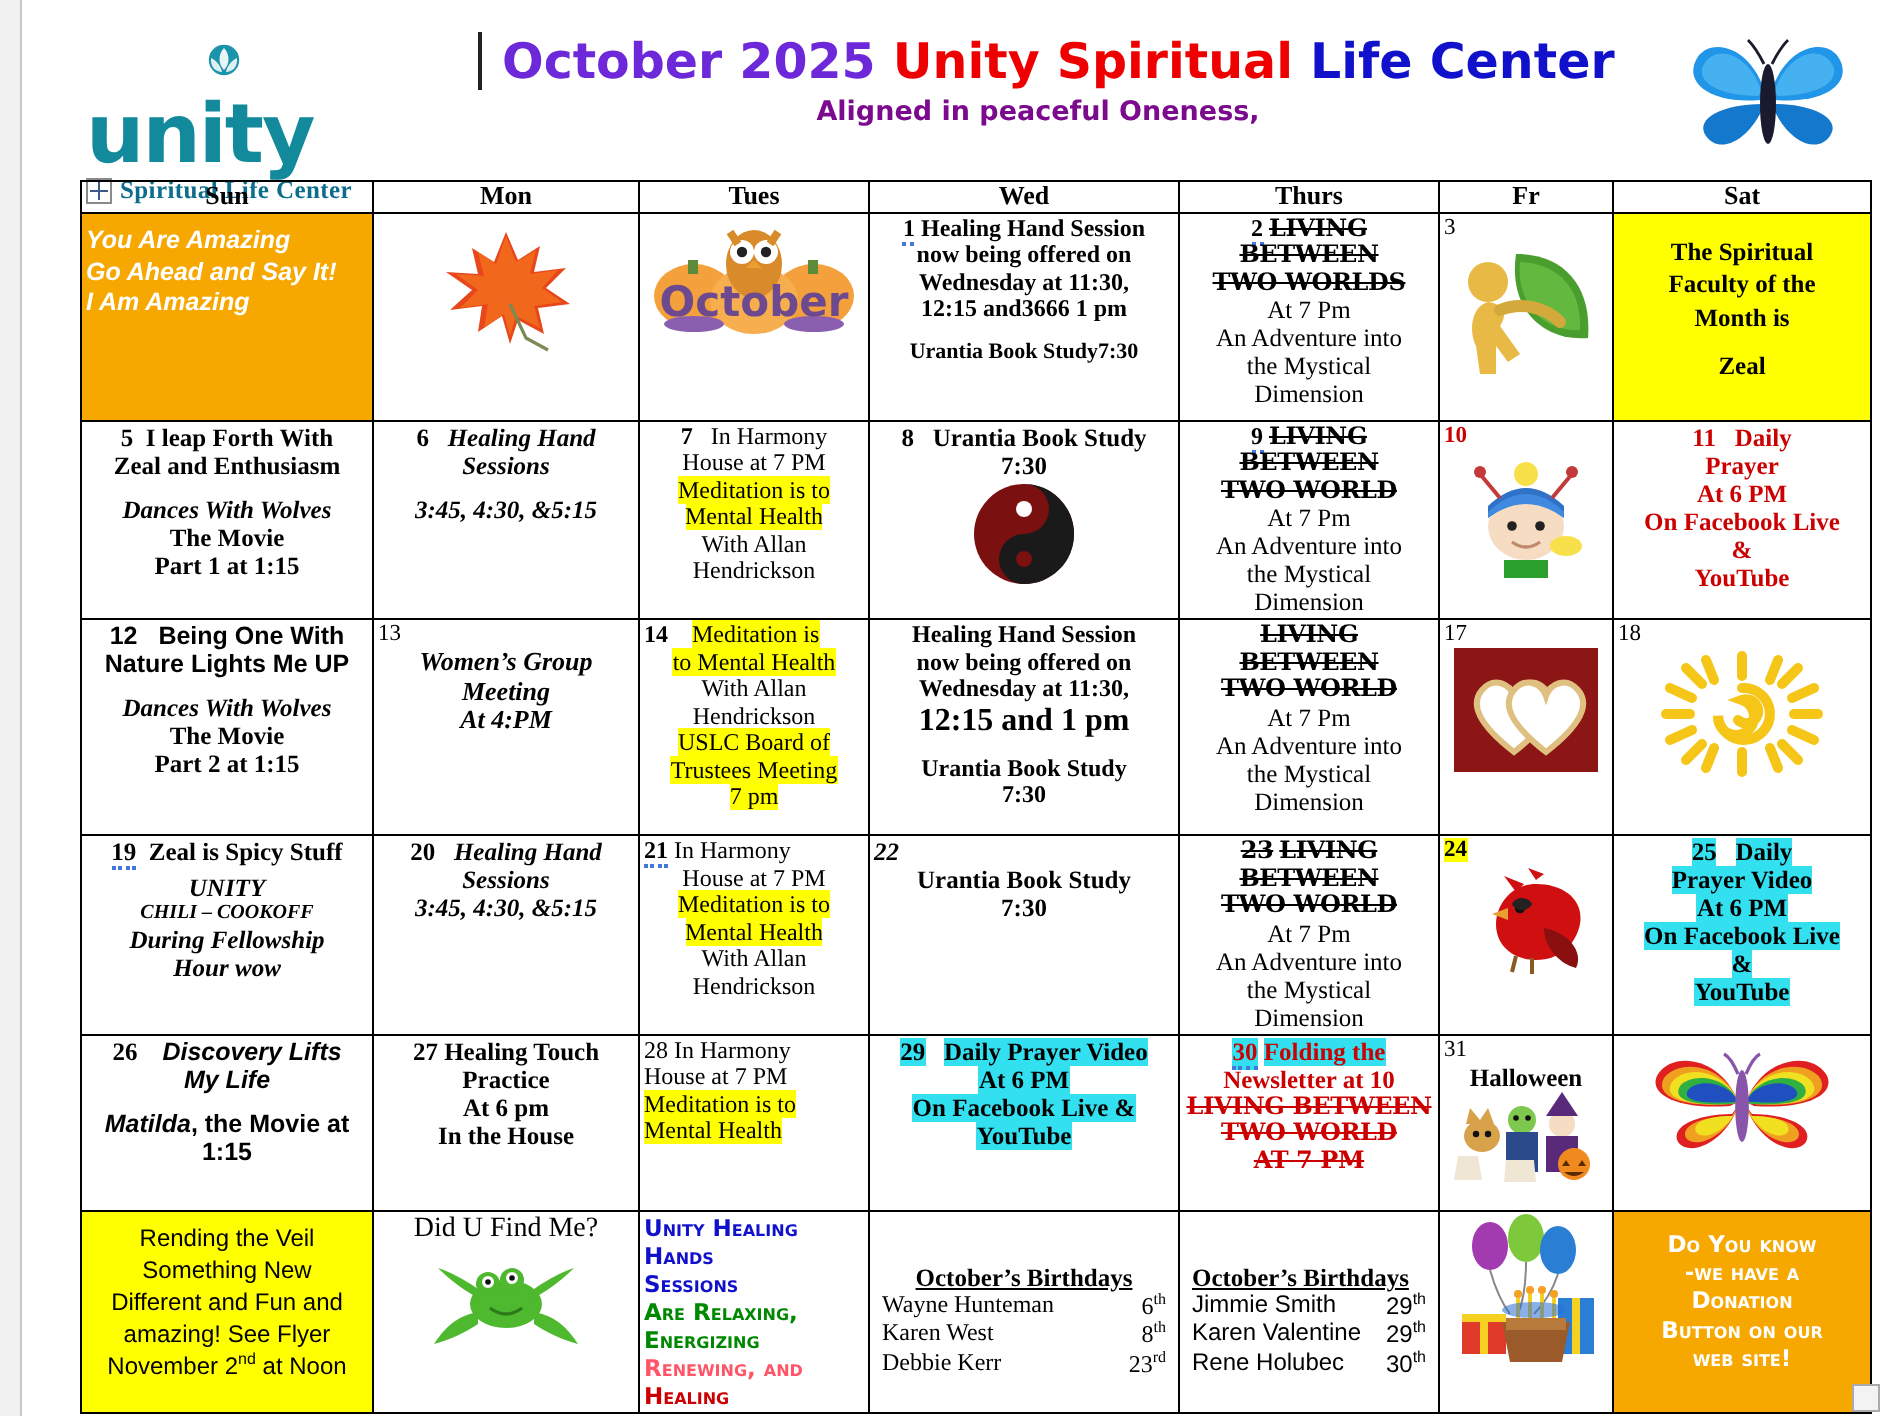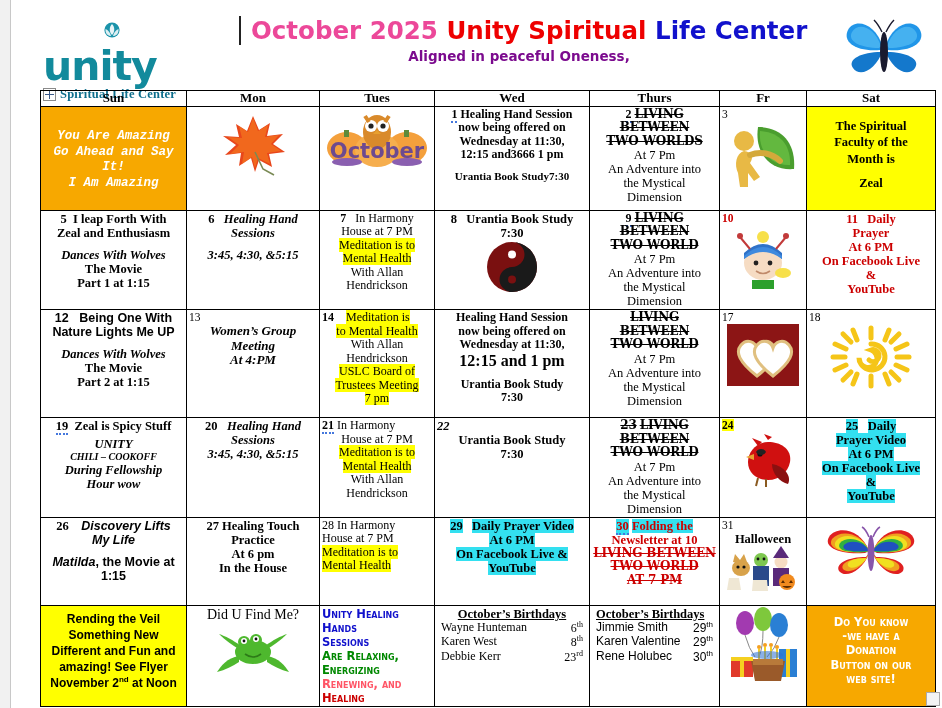--- a/index.html
+++ b/index.html
@@ -59,21 +59,21 @@
 
   .title-block {
     position: absolute; left: 228px; top: 16px; width: 560px; text-align: center;
   }
   .title-line1 {
     font-family: "DejaVu Sans", sans-serif;
     font-weight: bold; font-size: 24.5px; letter-spacing: 0px;
     white-space: nowrap;
     border-left: 2px solid #222; padding-left: 10px; display: inline-block;
   }
-  .t-green { color: #ec4899; }
+  .t-green { color: #6d28d9; }
   .t-red   { color: #ee0000; }
   .t-blue  { color: #1111cc; }
   .title-line2 {
     font-family: "DejaVu Sans", sans-serif;
     font-weight: bold; font-size: 13.5px; color: #7b0a8e; margin-top: 3px;
   }
   .title-line3 {
     font-family: "DejaVu Sans", sans-serif;
     font-weight: bold; font-size: 13.5px; margin-top: 2px; white-space: nowrap;
   }
@@ -128,54 +128,54 @@
     font-weight: bold;
     letter-spacing: -0.2px;
     text-decoration: line-through;
   }
   .squiggle { border-bottom: 2px dotted #4477dd; }
 
   
   td.orange-cell { background: #f7a800; }
   .orange-text {
     color: #ffffff; font-weight: bold; font-style: italic;
-    font-family: Liberation Mono, monospace;
-    font-size: 12.5px; text-align: center; line-height: 1.25;
-    padding-top: 21px;
+    font-family: Liberation Sans, sans-serif;
+    font-size: 12.5px; text-align: left; line-height: 1.25;
+    padding-top: 5px;
   }
   td.yellow-cell { background: #ffff00; }
   .sat-zeal {
     text-align:center; font-weight: bold; font-size: 12.5px; line-height: 1.3; padding-top: 10px;
   }
 
   .arial { font-family: "Liberation Sans", sans-serif; }
 
   
   .rend-box {
-    background: #ffff00; text-align: center; font-weight: bold;
+    background: #ffff00; text-align: center; font-weight: normal;
     font-family: "Liberation Sans", sans-serif; font-size: 12px; line-height: 1.35;
     padding-top: 4px;
   }
   td.donate-cell { background: #f7a800; }
   .donate-text {
     color: #ffffff; text-align: center; font-weight: bold;
     font-family: "DejaVu Sans", sans-serif;
     font-variant: small-caps;
     font-size: 11.5px; line-height: 1.25; padding-top: 8px;
   }
   .uhh {
     text-align: left; font-weight: bold;
     font-family: "DejaVu Sans", sans-serif;
     font-variant: small-caps; font-size: 11.5px; line-height: 1.22;
   }
   .uhh .l1 { color:#1111cc; }
   .uhh .l2 { color:#008800; }
   .uhh .l3 { color:#ff5566; }
   .uhh .l4 { color:#cc0000; }
-  .bd-title { font-weight: bold; text-decoration: underline; text-align: center; font-size: 12.5px;}
+  .bd-title { font-weight: bold; text-decoration: underline; text-align: center; font-size: 12.5px; margin-top: 25px;}
   .bd-row { display: flex; justify-content: space-between; font-size: 12px; padding: 0 4px;}
   .bd-row span.n { text-align: left; }
   .bd-row span.d { text-align: right; }
   sup { font-size: 8px; }
 
   .img-ctr { text-align: center; }
   .mt { margin-top: 4px; }
   .mt8 { margin-top: 8px; }
 
   

